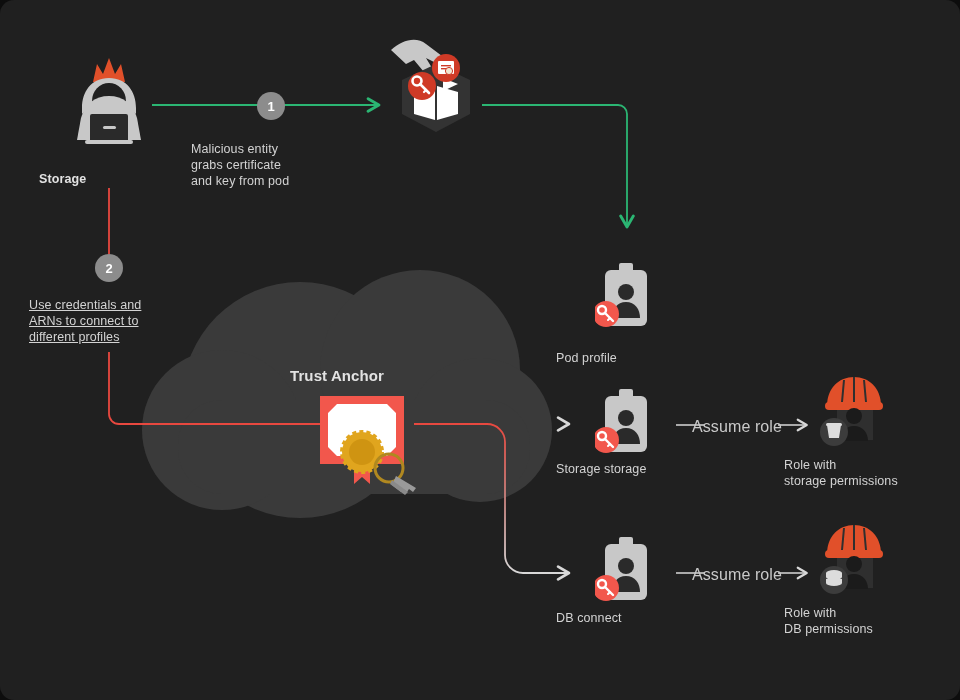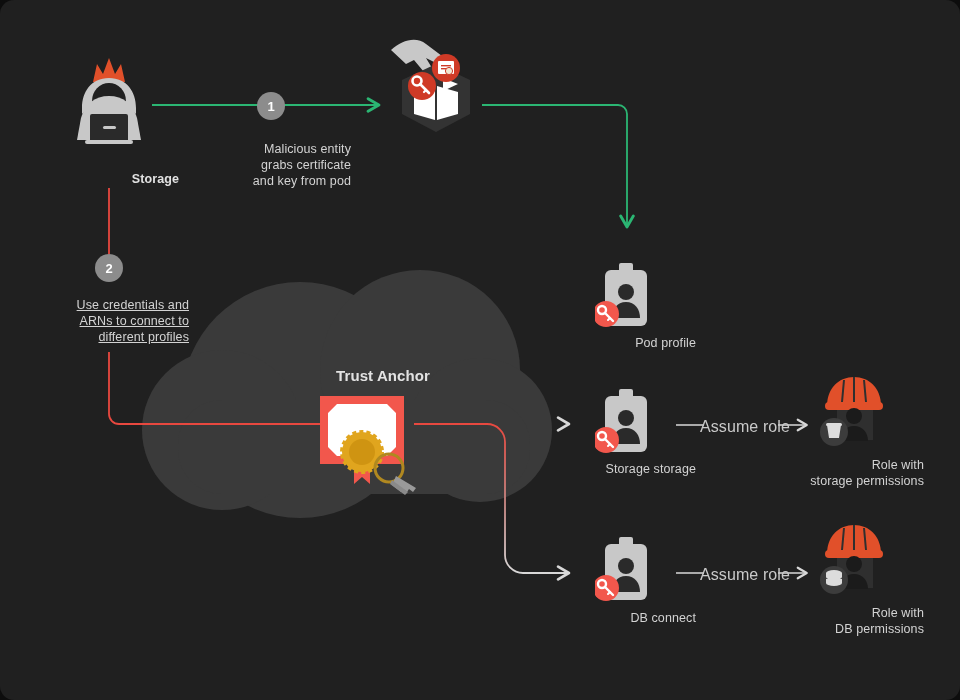--- a/index.html
+++ b/index.html
@@ -1,21 +1,21 @@
 <!DOCTYPE html>
 <html><head>
 <meta charset="utf-8">
 <style>
   html,body{margin:0;padding:0;background:#0d0d0d;}
   body{width:960px;height:700px;overflow:hidden;
        font-family:"Liberation Sans","DejaVu Sans",sans-serif;}
   #canvas{position:relative;width:960px;height:700px;background:#202020;
           border-radius:14px;overflow:hidden;}
   .node{position:absolute;}
-  .lbl{position:absolute;text-align:right;color:#d3d3d3;font-size:12.5px;
+  .lbl{position:absolute;text-align:left;color:#d3d3d3;font-size:12.5px;
        line-height:16px;white-space:pre-line;letter-spacing:.1px;}
   .lbl.bold{font-weight:bold;color:#e2e2e2;}
   .lbl.small{font-size:16px;color:#c9c9c9;}
   .step{position:absolute;width:28px;height:28px;border-radius:50%;
         background:#8c8c8c;color:#fff;font-size:13px;font-weight:bold;
         display:flex;align-items:center;justify-content:center;}
   svg.layer{position:absolute;left:0;top:0;width:960px;height:700px;
             pointer-events:none;}
 </style>
 </head>
@@ -134,21 +134,21 @@
       <rect x="24" y="1" width="14" height="12" rx="2" fill="#c8c8c8"></rect>
       <rect x="10" y="8" width="42" height="56" rx="6" fill="#c8c8c8"></rect>
       <circle cx="31" cy="30" r="8" fill="#2a2a2a"></circle>
       <path d="M31,40 C22,40 17,47 17,56 L45,56 C45,47 40,40 31,40 Z" fill="#2a2a2a"></path>
       <circle cx="11" cy="52" r="13" fill="#f2574c"></circle>
       <circle cx="7" cy="48" r="4" fill="none" stroke="#ffffff" stroke-width="2.4"></circle>
       <path d="M10,51 L18,59" stroke="#ffffff" stroke-width="2.4" stroke-linecap="round"></path>
       <path d="M15,56 L13,58" stroke="#ffffff" stroke-width="2" stroke-linecap="round"></path>
     </svg>
   </div>
-  <div class="lbl" style="left:556px;top:335px;width:140px;">Pod profile</div>
+  <div class="lbl" style="left:556px;top:350px;width:140px;">Pod profile</div>
 
   <div class="node" style="left:595px;top:388px;">
     <svg width="62" height="70" viewBox="0 0 62 70">
       <rect x="24" y="1" width="14" height="12" rx="2" fill="#c8c8c8"></rect>
       <rect x="10" y="8" width="42" height="56" rx="6" fill="#c8c8c8"></rect>
       <circle cx="31" cy="30" r="8" fill="#2a2a2a"></circle>
       <path d="M31,40 C22,40 17,47 17,56 L45,56 C45,47 40,40 31,40 Z" fill="#2a2a2a"></path>
       <circle cx="11" cy="52" r="13" fill="#f2574c"></circle>
       <circle cx="7" cy="48" r="4" fill="none" stroke="#ffffff" stroke-width="2.4"></circle>
       <path d="M10,51 L18,59" stroke="#ffffff" stroke-width="2.4" stroke-linecap="round"></path>

